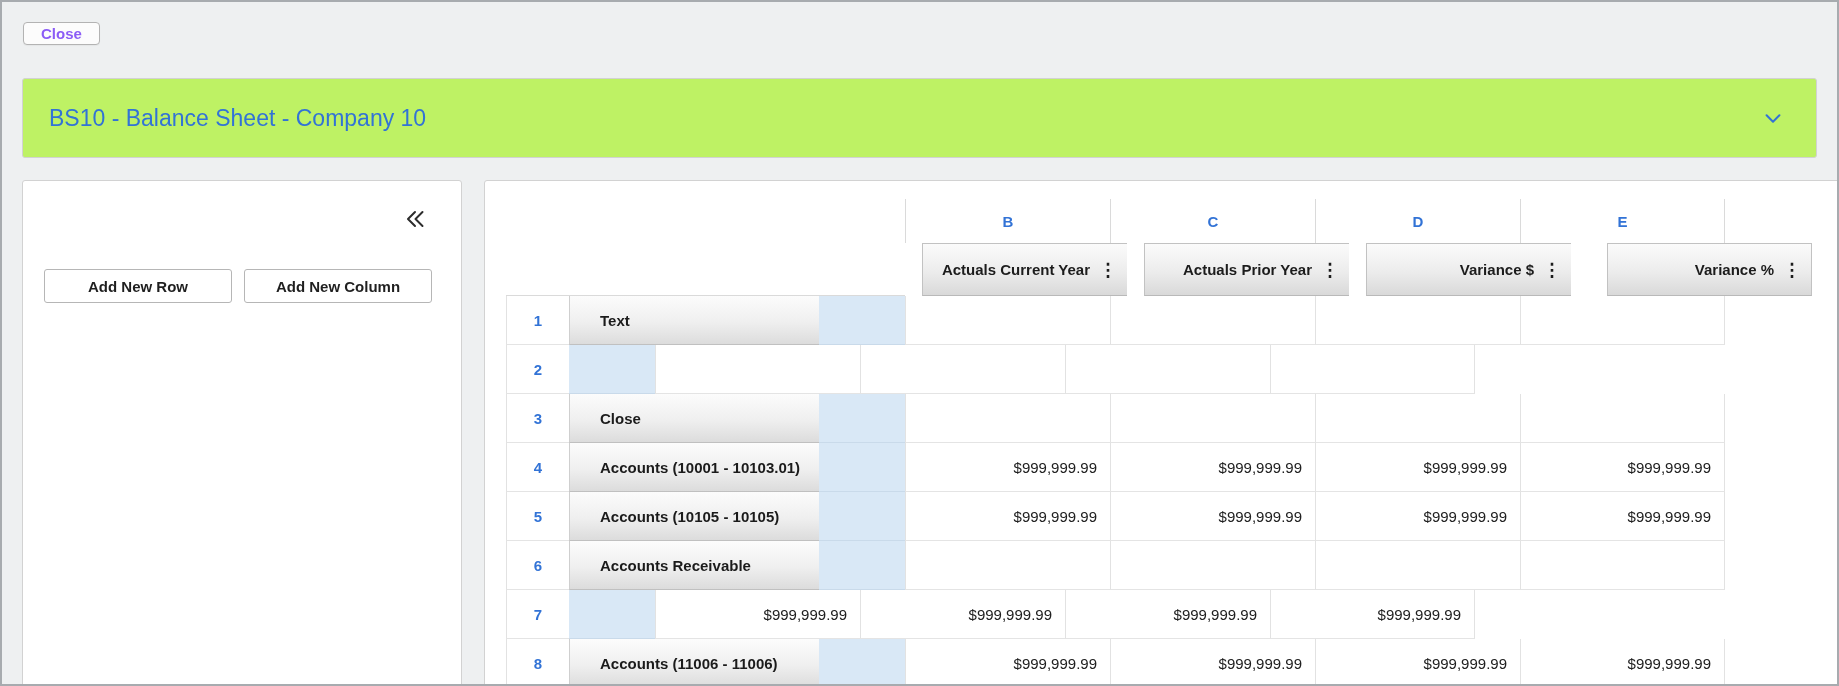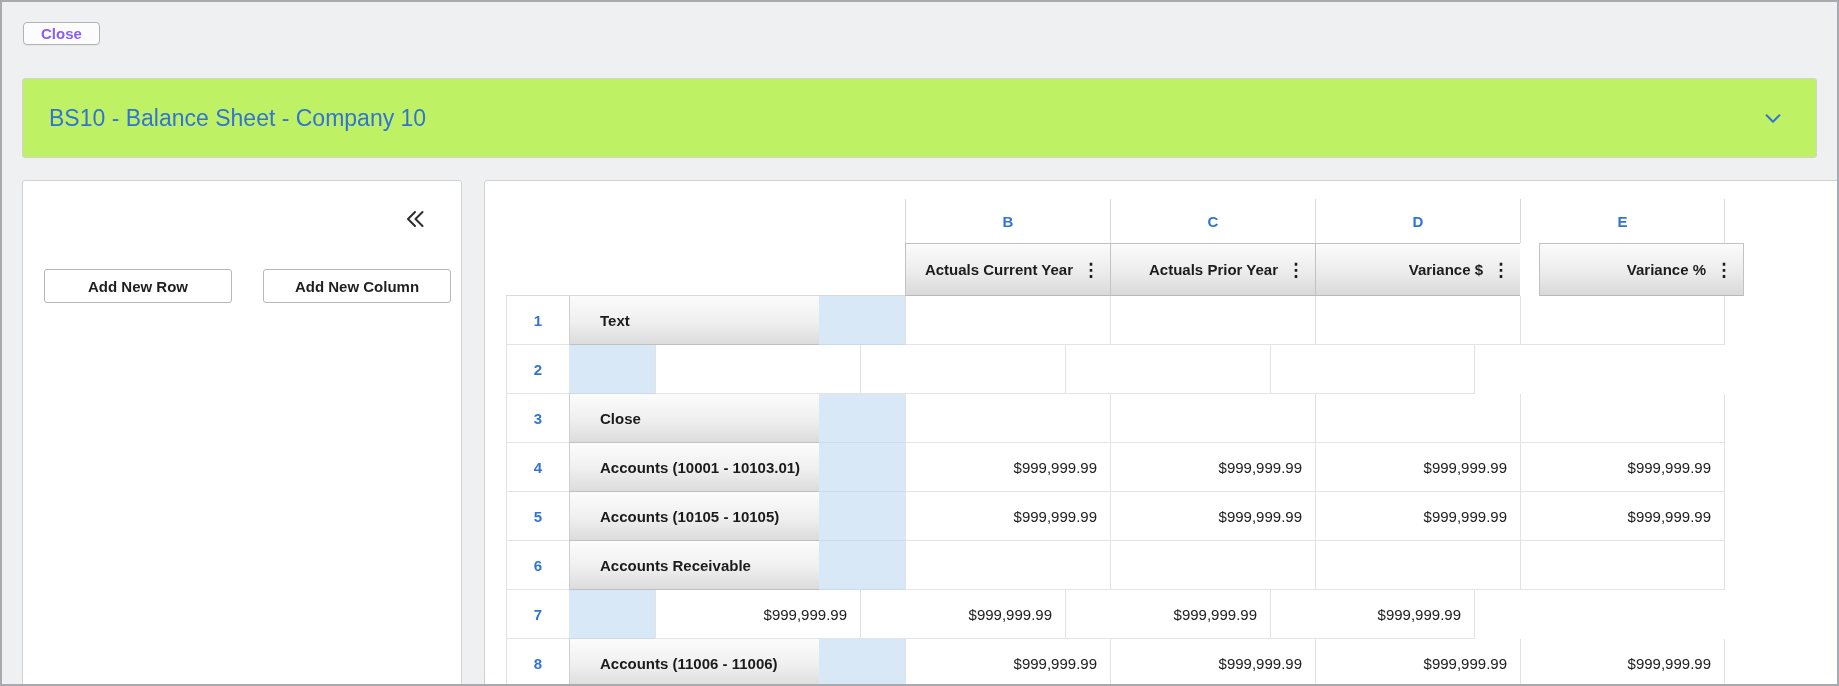--- a/index.html
+++ b/index.html
@@ -67,21 +67,21 @@
     top: 26px; right: 34px;
     background: transparent;
     border: none;
     cursor: pointer;
     padding: 0;
   }
   .panel-buttons {
     position: absolute;
     top: 88px; left: 21px;
     display: flex;
-    gap: 31px;
+    gap: 12px;
   }
   .panel-btn {
     width: 188px;
     height: 34px;
     background: #ffffff;
     border: 1px solid #b6b6b6;
     border-radius: 3px;
     font-family: "Liberation Sans", sans-serif;
     font-size: 15px;
     font-weight: 700;
@@ -122,21 +122,21 @@
     justify-content: center;
     color: #3273d6;
     font-size: 15px;
     font-weight: 700;
     border-left: 1px solid #dadada;
     background: #ffffff;
   }
   .cell-letter.last { border-right: 1px solid #dadada; }
 
   
-  .header-row { height: 53px; }
+  .header-row { height: 53px; gap: 17px; }
   .cell-hdr {
     flex: 0 0 205px;
     width: 205px;
     background: linear-gradient(180deg, #fbfbfb 0%, #ececec 55%, #d9d9d9 100%);
     border-top: 1px solid #c2c2c2;
     border-bottom: 1px solid #b9b9b9;
     border-left: 1px solid #c2c2c2;
     display: flex;
     align-items: center;
     justify-content: flex-end;

